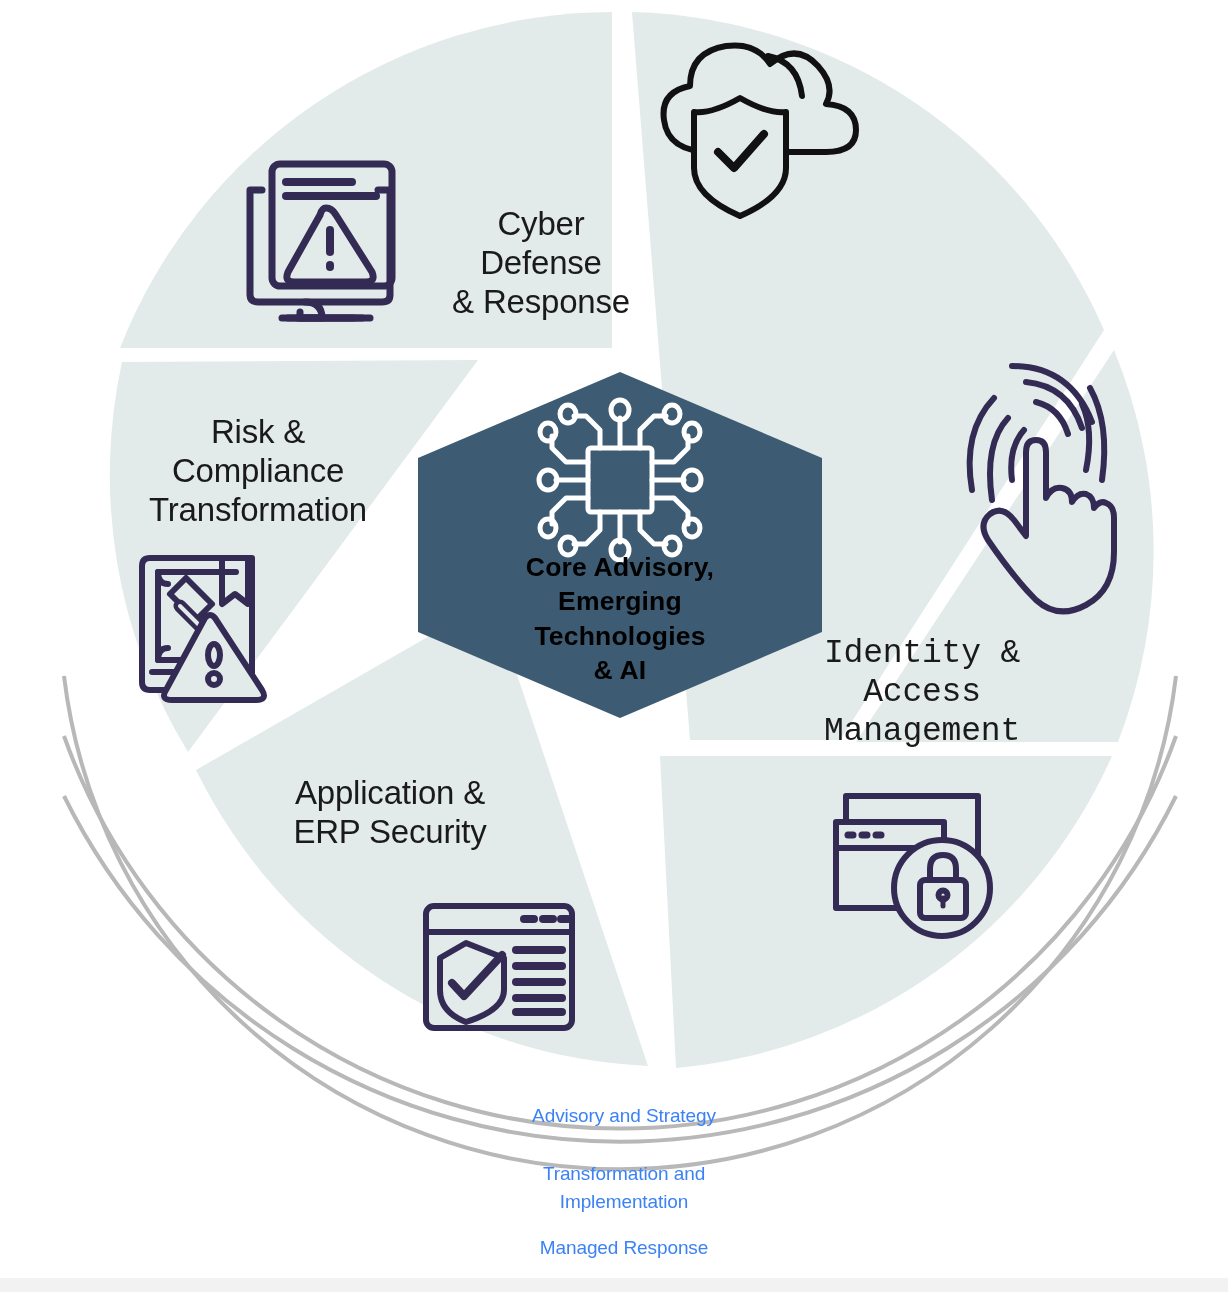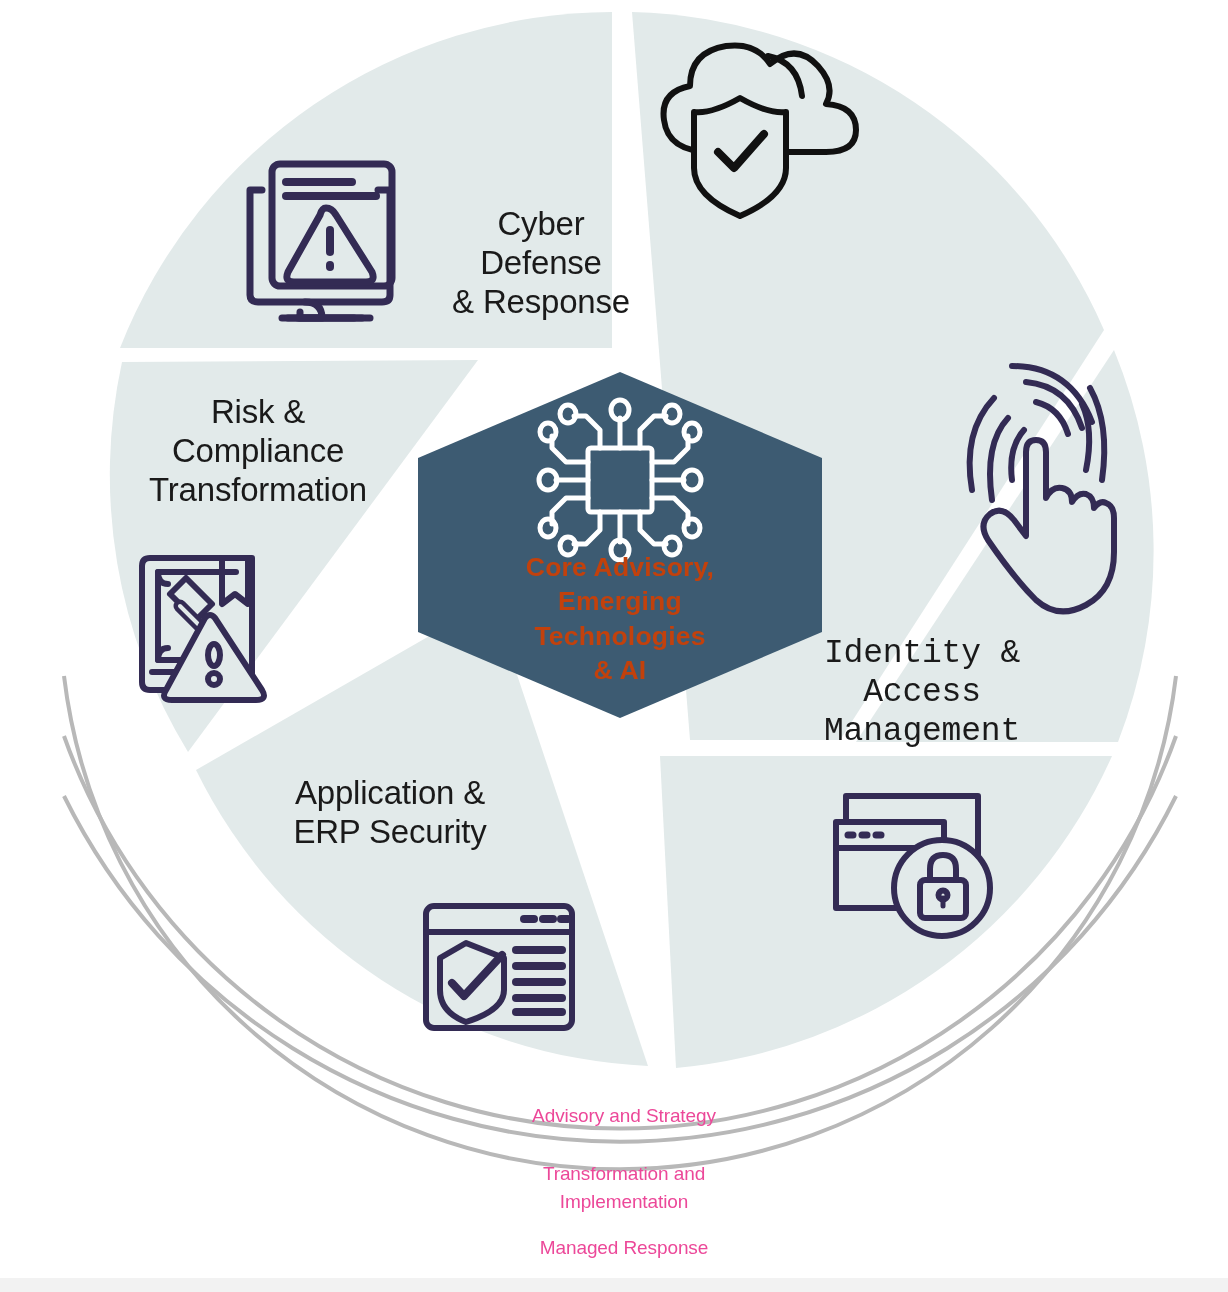--- a/index.html
+++ b/index.html
@@ -13,31 +13,31 @@
     color:#1a1a1a;
     font-size:33px;
     line-height:1.18;
     font-weight:400;
     white-space:pre-line;
     letter-spacing:-0.2px;
   }
   .core-label{
     position:absolute;
     text-align:center;
-    color:#c2410c;
+    color:#000000;
     font-size:26.5px;
     line-height:1.30;
     font-weight:bold;
     white-space:pre-line;
     letter-spacing:0.2px;
   }
   .arc-label{
     position:absolute;
     text-align:center;
-    color:#ec4899;
+    color:#3b82f6;
     font-size:19px;
     line-height:1.45;
     font-weight:400;
     white-space:pre-line;
     letter-spacing:-0.1px;
   }
   .bottombar{
     position:absolute;left:0;top:1278px;width:1228px;height:14px;
     background:#f2f2f2;
   }
@@ -260,21 +260,21 @@
 &amp; Response</div>
 
 
   <div class="seg-label" style="left:772px;top:635px;width:300px;font-family:Liberation Mono, monospace;">Identity &amp; Access
 Management</div>
 
 
   <div class="seg-label" style="left:265px;top:774px;width:250px;">Application &amp;
 ERP Security</div>
 
-  <div class="seg-label" style="left:128px;top:393px;width:260px;">Risk &amp;
+  <div class="seg-label" style="left:128px;top:413px;width:260px;">Risk &amp;
 Compliance
 Transformation</div>
 
   <div class="core-label" style="left:470px;top:550px;width:300px;">Core Advisory,
 Emerging
 Technologies
 &amp; AI</div>
 
   <div class="arc-label" style="left:464px;top:1102px;width:320px;">Advisory and Strategy</div>
 

